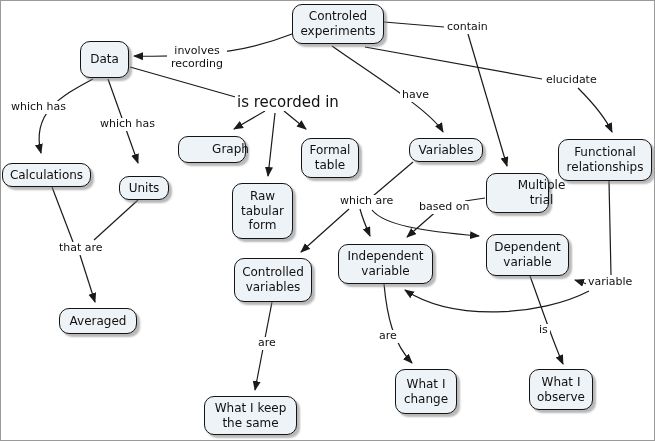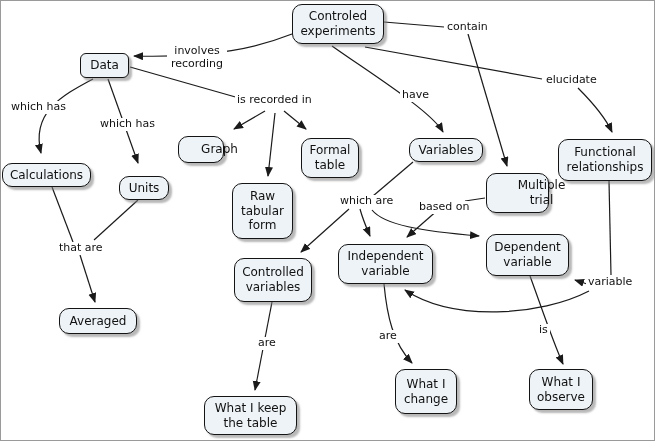--- a/index.html
+++ b/index.html
@@ -81,56 +81,56 @@
         <path d="M608,180 L610,274" class="edge"></path>
         <path d="M589,284 L574,279" class="edge" marker-end="url(#arrowhead)"></path>
         <path d="M588,290 C540,315 452,321 404,289" class="edge" marker-end="url(#arrowhead)"></path>
       </g>
   </svg>
   <div id="label-layer">
       <div class="elabel centered" style="left: 166px; top: 44px; width: 56px;">involves
 recording</div>
       <div class="elabel" style="left: 8px; top: 100px;">which has</div>
       <div class="elabel" style="left: 97px; top: 117px;">which has</div>
-      <div class="elabel" style="left: 234px; top: 93px; font-size: 11px;">is recorded in</div>
+      <div class="elabel" style="left: 234px; top: 93px; font-size: 15px;">is recorded in</div>
       <div class="elabel" style="left: 399px; top: 88px;">have</div>
       <div class="elabel" style="left: 444px; top: 20px; text-align: center;">contain</div>
       <div class="elabel" style="left: 543px; top: 73px;">elucidate</div>
       <div class="elabel" style="left: 337px; top: 194px;">which are</div>
       <div class="elabel" style="left: 416px; top: 200px;">based on</div>
       <div class="elabel" style="left: 56px; top: 241px;">that are</div>
       <div class="elabel" style="left: 255px; top: 336px;">are</div>
       <div class="elabel" style="left: 376px; top: 329px;">are</div>
       <div class="elabel" style="left: 536px; top: 323px;">is</div>
       <div class="elabel" style="left: 585px; top: 275px;">variable</div>
     </div>
   <div id="node-layer">
       <div class="node" style="left: 291px; top: 3px; width: 92px; height: 40px;">Controled
 experiments</div>
-      <div class="node" style="left: 79px; top: 52px; width: 49px; height: 25px; border-radius: 6px;">Data</div>
+      <div class="node" style="left: 79px; top: 40px; width: 49px; height: 37px;">Data</div>
       <div class="node" style="left: 1px; top: 162px; width: 89px; height: 24px;">Calculations</div>
       <div class="node" style="left: 118px; top: 175px; width: 50px; height: 24px; text-align: right;">Units</div>
       <div class="node" style="left: 58px; top: 307px; width: 78px; height: 26px;">Averaged</div>
-      <div class="node" style="left: 177px; top: 135px; width: 46px; height: 27px; padding-left: 37px;">Graph</div>
+      <div class="node" style="left: 177px; top: 135px; width: 68px; height: 27px; padding-left: 37px;">Graph</div>
       <div class="node" style="left: 300px; top: 137px; width: 58px; height: 40px;">Formal
 table</div>
       <div class="node" style="left: 231px; top: 182px; width: 61px; height: 56px;">Raw
 tabular
 form</div>
       <div class="node" style="left: 233px; top: 257px; width: 78px; height: 44px;">Controlled
 variables</div>
       <div class="node" style="left: 408px; top: 137px; width: 74px; height: 24px;">Variables</div>
       <div class="node" style="left: 485px; top: 172px; width: 63px; height: 40px; padding-left: 48px;">Multiple
 trial</div>
       <div class="node" style="left: 557px; top: 138px; width: 94px; height: 42px;">Functional
 relationships</div>
       <div class="node" style="left: 337px; top: 243px; width: 95px; height: 40px;">Independent
 variable</div>
       <div class="node" style="left: 485px; top: 233px; width: 83px; height: 42px;">Dependent
 variable</div>
       <div class="node" style="left: 203px; top: 395px; width: 93px; height: 39px;">What I keep
-the table</div>
+the same</div>
       <div class="node" style="left: 394px; top: 368px; width: 62px; height: 45px;">What I
 change</div>
       <div class="node" style="left: 528px; top: 368px; width: 64px; height: 41px;">What I
 observe</div>
     </div>
 </div>
 
 </body></html>

